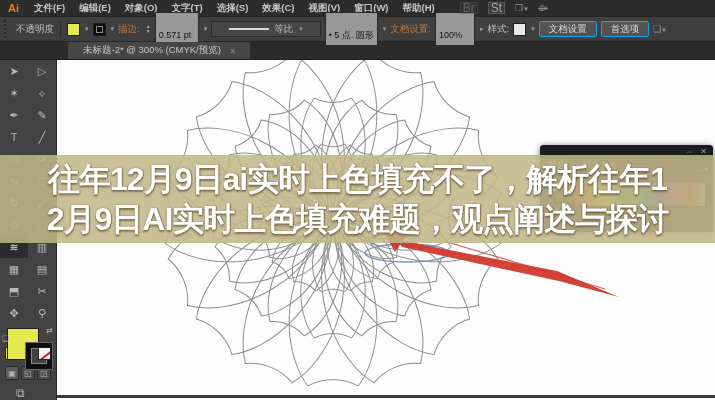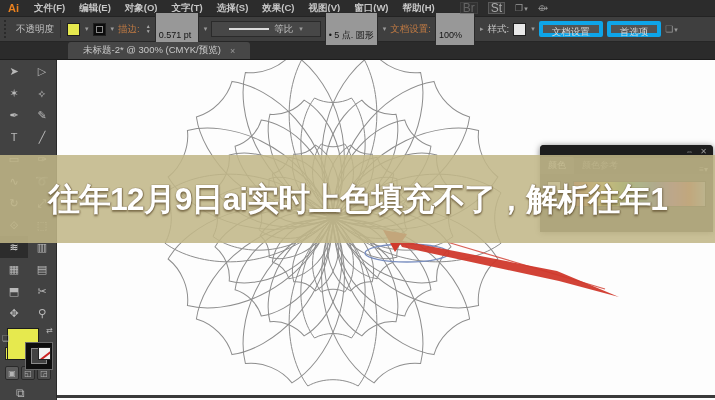--- a/index.html
+++ b/index.html
@@ -23,21 +23,21 @@
   .swatch { width:13px; height:13px; border:1px solid #1f1f1f; display:inline-block; }
   .swatch-fill { background:#e6e94e; }
   .swatch-stroke { background:#0c0c0c; box-shadow:inset 0 0 0 2px #0c0c0c, inset 0 0 0 3px #8a8a8a; }
   .dd { color:#9a9a9a; font-size:7px; margin-left:1px; }
   .stepper { display:flex; flex-direction:column; font-size:5px; line-height:5px; color:#aaa; margin-left:2px; }
   .field { background:#989898; color:#141414; border:1px solid #2a2a2a; height:14px; line-height:12px; padding:16px 3px; font-size:9px; white-space:nowrap; }
   .w-stroke { width:44px; }
   .w-op { width:40px; }
   .line-preview { display:flex; align-items:center; gap:5px; background:#474747; border:1px solid #2a2a2a; height:16px; padding:0 17px; }
   .line-sample { width:40px; height:2px; background:#dcdcdc; }
-  .cb-btn { background:#535353; border:4px solid #0ea5e9; border-radius:2px; color:#d8d8d8; height:16px; line-height:14px; padding:0 9px; white-space:nowrap; }
+  .cb-btn { background:#535353; border:1px solid #0ea5e9; border-radius:2px; color:#d8d8d8; height:16px; line-height:14px; padding:0 9px; white-space:nowrap; }
   .sep { width:1px; height:18px; background:#2e2e2e; margin:0 2px; }
   .swatch-style { background:#e8e8e8; }
 
   
   .tabbar { height:18px; background:#2b2b2b; display:flex; align-items:flex-end; border-bottom:1px solid #1c1c1c; }
   .tab-spacer { width:68px; }
   .doc-tab { background:#474747; color:#c9c9c9; font-size:9.5px; height:17px; display:flex; align-items:center; padding:0 15px; border-radius:3px 3px 0 0; gap:9px; }
   .tab-close { color:#9a9a9a; font-size:9px; }
 
   
@@ -272,15 +272,16 @@
       <span class="pb-ind">
         <span class="pb-fill"></span>
         <span class="pb-stroke"></span>
       </span>
       <span class="spectrum"></span>
     </div>
   </div>
 
   <div class="overlay">
     <div class="overlay-line">往年12月9日ai实时上色填充不了，解析往年1</div>
+    <div class="overlay-line">2月9日AI实时上色填充难题，观点阐述与探讨</div>
   </div>
 
 </div>
 
 </body></html>

